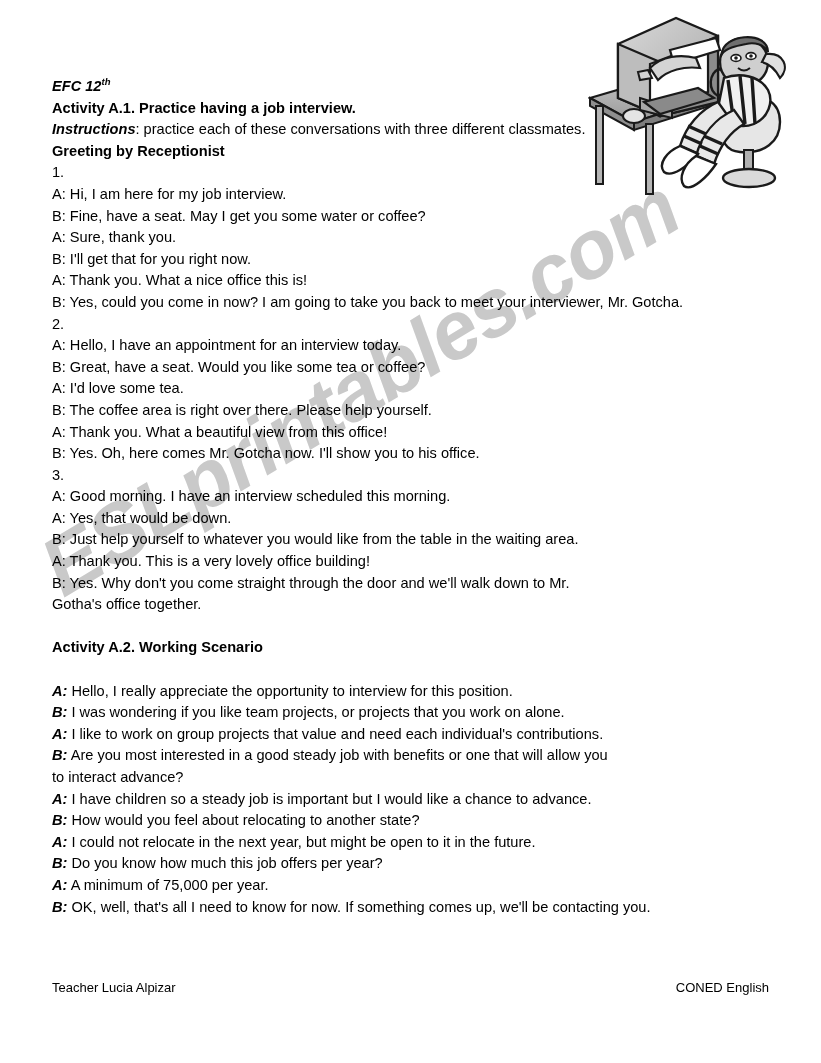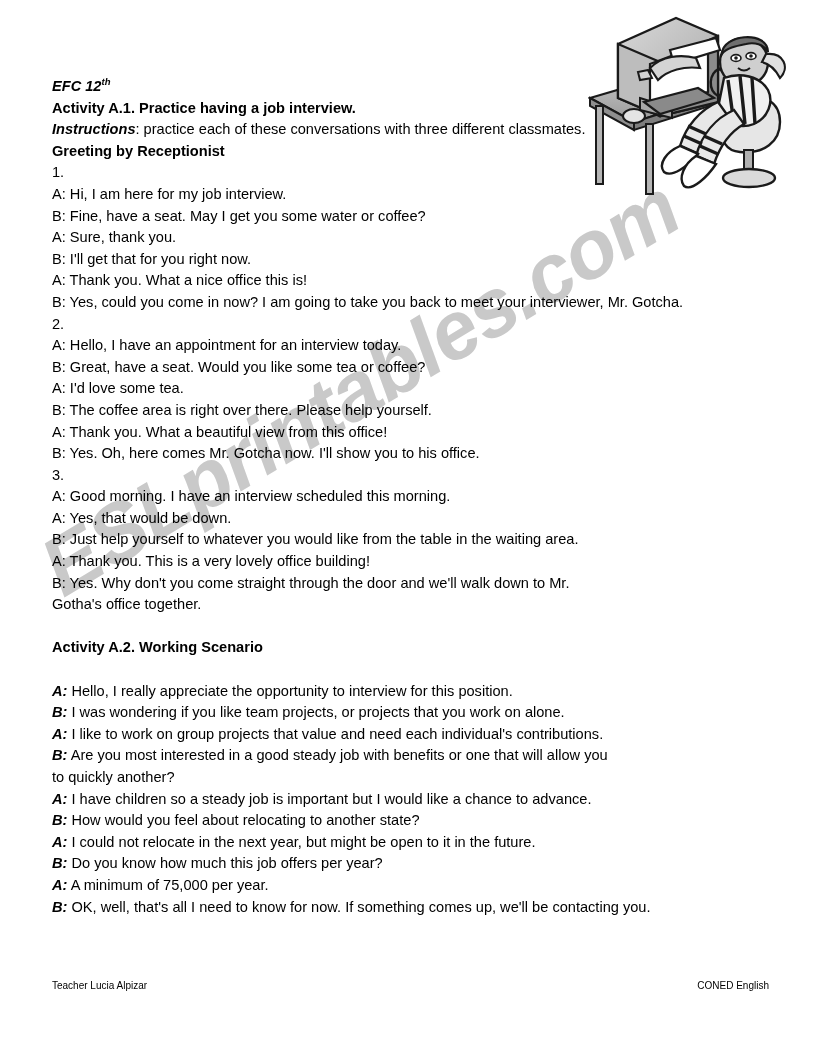--- a/index.html
+++ b/index.html
@@ -86,21 +86,21 @@
   
   #footer {
     position: absolute;
     left: 52px;
     right: 52px;
     top: 980px;
     display: flex;
     justify-content: space-between;
     align-items: baseline;
     font-family: "Liberation Sans", sans-serif;
-    font-size: 10px;
+    font-size: 13px;
     z-index: 3;
     gap: 47px;
   }
 </style>
 </head>
 <body>
 
 <div id="page">
 
   <div id="watermark">ESLprintables.com</div>
@@ -217,21 +217,21 @@
     <div class="line heading">Activity A.2. Working Scenario</div>
 
 
     <div class="spacer"></div>
 
     <div>
       <div class="line"><span class="b">A:</span><span> Hello, I really appreciate the opportunity to interview for this position.</span></div>
       <div class="line"><span class="b">B:</span><span> I was wondering if you like team projects, or projects that you work on alone.</span></div>
       <div class="line"><span class="b">A:</span><span> I like to work on group projects that value and need each individual's contributions.</span></div>
       <div class="line"><span class="b">B:</span><span> Are you most interested in a good steady job with benefits or one that will allow you</span></div>
-      <div class="line"><span class="b"></span><span>to quickly another?</span></div>
+      <div class="line"><span class="b"></span><span>to interact advance?</span></div>
       <div class="line"><span class="b">A:</span><span> I have children so a steady job is important but I would like a chance to advance.</span></div>
       <div class="line"><span class="b">B:</span><span> How would you feel about relocating to another state?</span></div>
       <div class="line"><span class="b">A:</span><span> I could not relocate in the next year, but might be open to it in the future.</span></div>
       <div class="line"><span class="b">B:</span><span> Do you know how much this job offers per year?</span></div>
       <div class="line"><span class="b">A:</span><span> A minimum of 75,000 per year.</span></div>
       <div class="line"><span class="b">B:</span><span> OK, well, that's all I need to know for now. If something comes up, we'll be contacting you.</span></div>
     </div>
 
   </div>
 

